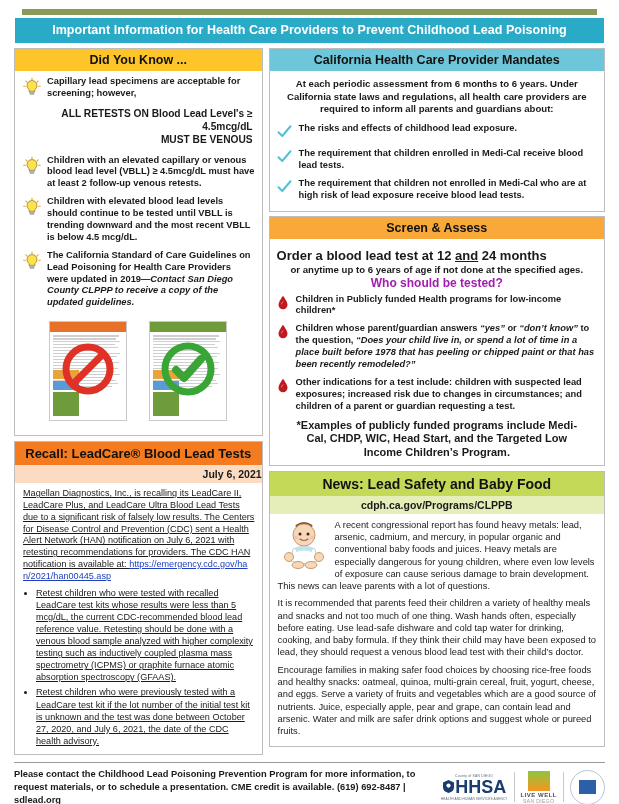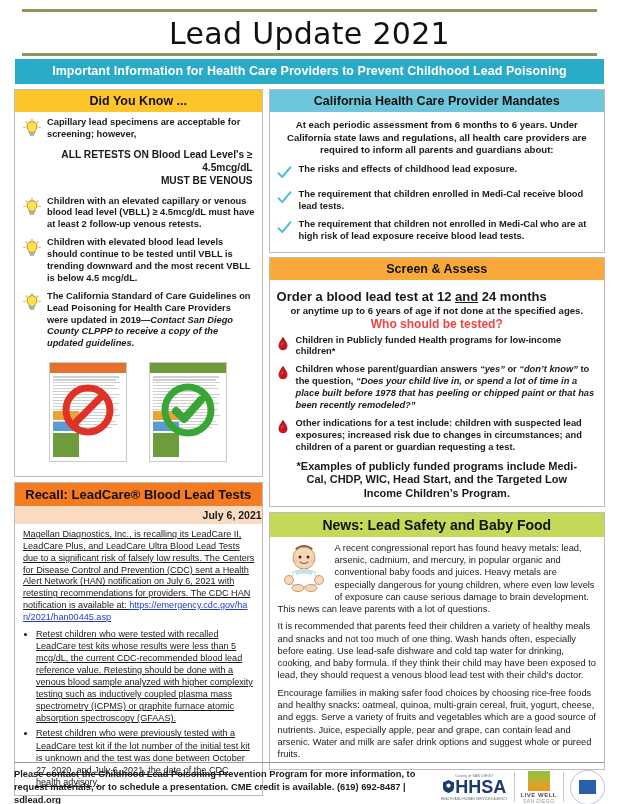--- a/index.html
+++ b/index.html
@@ -59,21 +59,21 @@
 
   .allretests{
     font-weight:bold;font-size:10.2px;text-align:right;line-height:1.3;
     margin:7px 2px 8px 2px;
   }
 
   .mandate-intro{font-size:9.6px;line-height:1.32;text-align:center;font-weight:bold;margin:2px 2px 7px 2px;}
 
   .order-line{font-size:13px;font-weight:bold;text-align:left;margin:4px 0 1px 0;}
   .order-sub{font-size:9.6px;font-weight:bold;text-align:center;margin:0 0 1px 0;}
-  .who{font-size:12px;font-weight:bold;text-align:center;color:#ef4444;margin:1px 0 4px 0;}
+  .who{font-size:12px;font-weight:bold;text-align:center;color:#a21caf;margin:1px 0 4px 0;}
   .footnote{font-size:11px;font-weight:bold;text-align:center;line-height:1.25;margin:4px 10px 2px 10px;}
 
   
   .thumbs{display:flex;justify-content:center;gap:22px;padding:6px 0 8px 0;}
   .thumb{position:relative;width:76px;height:98px;border:1px solid #c9c9c9;background:#fff;overflow:hidden;}
   .th-hdr{height:10px;}
   .th-hdr.o{background:#e8712a;}
   .th-hdr.g{background:#6f9c3a;}
   .th-lines{padding:3px;}
   .th-lines i{display:block;height:1.3px;background:#cfcfcf;margin-bottom:1.7px;}
@@ -111,21 +111,20 @@
   .lw .l2{font-size:5px;color:#9a9a9a;letter-spacing:.4px;}
   .seal{width:33px;height:33px;border-radius:50%;border:1px solid #b9c4d4;display:flex;align-items:center;justify-content:center;}
   .seal .inner{width:17px;height:14px;background:#2b5fa8;}
 </style>
 </head>
 <body>
 
 <div class="page">
 
   <div class="rule-top"></div>
-  <div class="title">Lead Update 2021</div>
   <div class="rule-bot"></div>
   <div class="banner">Important Information for Health Care Providers to Prevent Childhood Lead Poisoning</div>
 
   <div class="cols">
 
     <div class="col-l">
 
       <div class="panel">
         <div class="panel-hd hd-yellow">Did You Know ...</div>
         <div class="pbody">
@@ -361,20 +360,21 @@
             </span>
             <span class="bt">Other indications for a test include: children with suspected lead exposures; increased risk due to changes in circumstances; and children of a parent or guardian requesting a test.</span>
           </div>
 
           <div class="footnote">*Examples of publicly funded programs include Medi-Cal, CHDP, WIC, Head Start, and the Targeted Low Income Children’s Program.</div>
         </div>
       </div>
 
       <div class="panel" style="margin-top:5px;">
         <div class="panel-hd hd-news">News: Lead Safety and Baby Food</div>
+        <div class="sub-green">cdph.ca.gov/Programs/CLPPB</div>
         <div class="nbody">
           <span class="baby">
             <svg width="52" height="50" viewBox="0 0 52 50">
               <path d="M19 7 q7-5 14 0" fill="none" stroke="#7a5230" stroke-width="3" stroke-linecap="round"></path>
               <circle cx="26" cy="16" r="11" fill="#f6d7b8" stroke="#c99a6a" stroke-width="1"></circle>
               <circle cx="22" cy="15" r="1.5" fill="#3a2a1a"></circle>
                 <circle cx="30" cy="15" r="1.5" fill="#3a2a1a"></circle>
               <path d="M22 20 q4 3 8 0" fill="none" stroke="#9a6b45" stroke-width="1.2" stroke-linecap="round"></path>
               <circle cx="18" cy="18.5" r="2" fill="#f3b9b0" opacity=".75"></circle>
                 <circle cx="34" cy="18.5" r="2" fill="#f3b9b0" opacity=".75"></circle>

